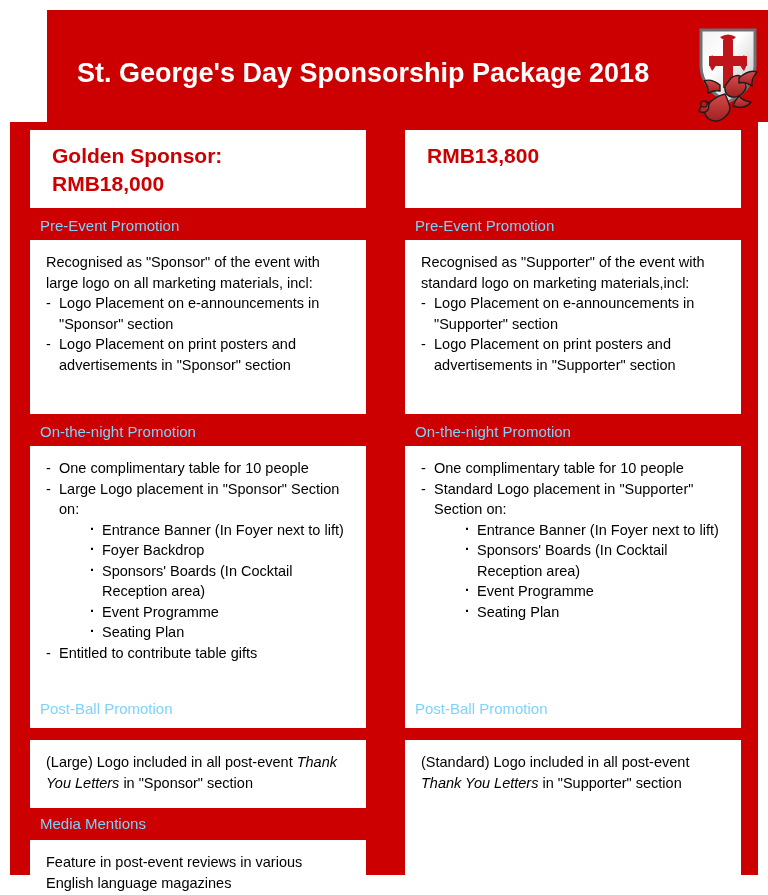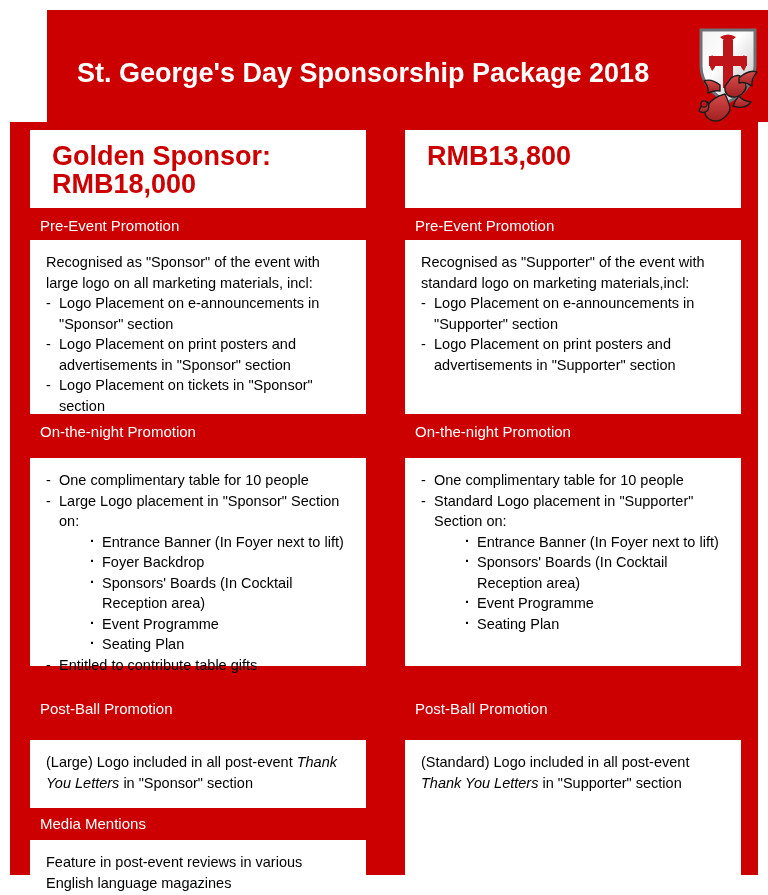--- a/index.html
+++ b/index.html
@@ -75,38 +75,38 @@
     width: 336px;
     background: #ffffff;
     box-sizing: border-box;
   }
 
   
   .bar {
     position: absolute;
     left: 0px;
     width: 366px;
-    color: #ffffff;
+    color: #7dd3fc;
     font-size: 15px;
     font-weight: normal;
     display: flex;
     align-items: center;
     box-sizing: border-box;
     padding-left: 30px;
   }
 
   
   .tier-panel {
     top: 8px;
     height: 78px;
     padding: 12px 0 0 22px;
   }
   .tier-name, .tier-price {
     color: #cc0000;
-    font-size: 27px;
+    font-size: 21px;
     font-weight: bold;
     line-height: 28px;
     white-space: nowrap;
   }
 
   
   .body-panel {
     padding: 12px 14px 10px 16px;
     color: #000000;
     font-size: 14.5px;
@@ -148,21 +148,21 @@
     font-weight: bold;
   }
   em.letters {
     font-style: italic;
   }
 
   
   .bar-pre      { top: 90px;  height: 26px; }
   .panel-pre    { top: 118px; height: 174px; }
   .bar-night    { top: 296px; height: 26px; }
-  .panel-night  { top: 336px; height: 208px; }
+  .panel-night  { top: 324px; height: 282px; }
   .bar-post     { top: 573px; height: 26px; text-align: right; }
 
   
   .panel-post-l { top: 618px; height: 68px; }
   .bar-media    { top: 688px; height: 26px; text-align: right; }
   .panel-media  { top: 718px; height: 68px; }
 
   .panel-post-r { top: 618px; height: 168px; }
 </style>
 </head>
@@ -217,21 +217,20 @@
         <div class="tier-name">Golden Sponsor:</div>
         <div class="tier-price">RMB18,000</div>
       </div>
 
       <div class="bar bar-pre">Pre-Event Promotion</div>
       <div class="panel body-panel panel-pre">
         <p class="lead">Recognised as "Sponsor" of the event with large logo on all marketing materials, incl:</p>
         <ul class="dash">
           <li>Logo Placement on e-announcements in "Sponsor" section</li>
           <li>Logo Placement on print posters and advertisements in "Sponsor" section</li>
-          <li>Logo Placement on tickets in "Sponsor" section</li>
         </ul>
       </div>
 
       <div class="bar bar-night">On-the-night Promotion</div>
       <div class="panel body-panel panel-night">
         <ul class="dash">
           <li>One complimentary table for 10 people</li>
           <li>Large Logo placement in "Sponsor" Section on:</li>
         </ul>
         <ul class="dot">

